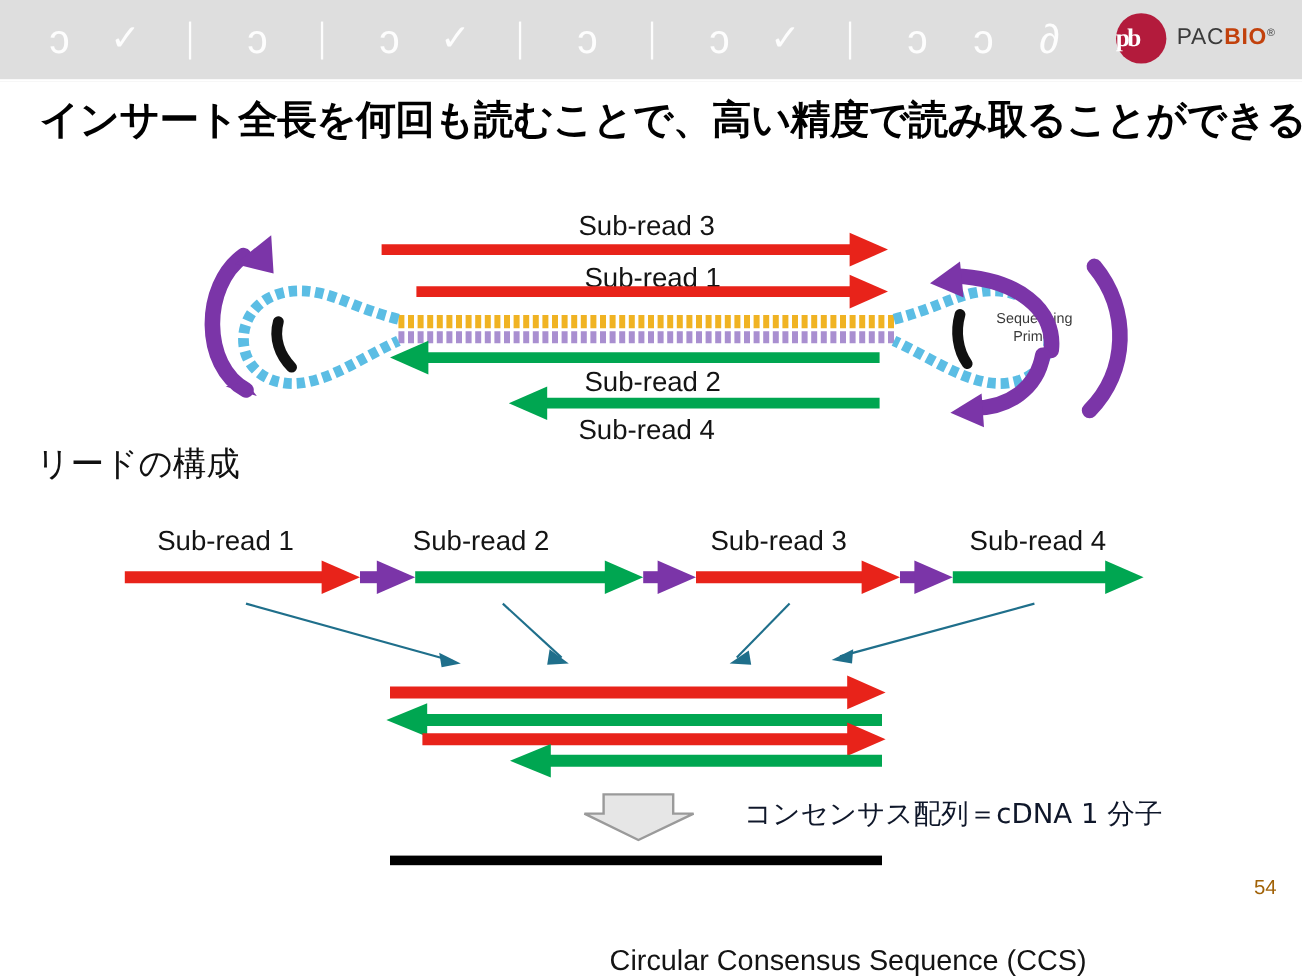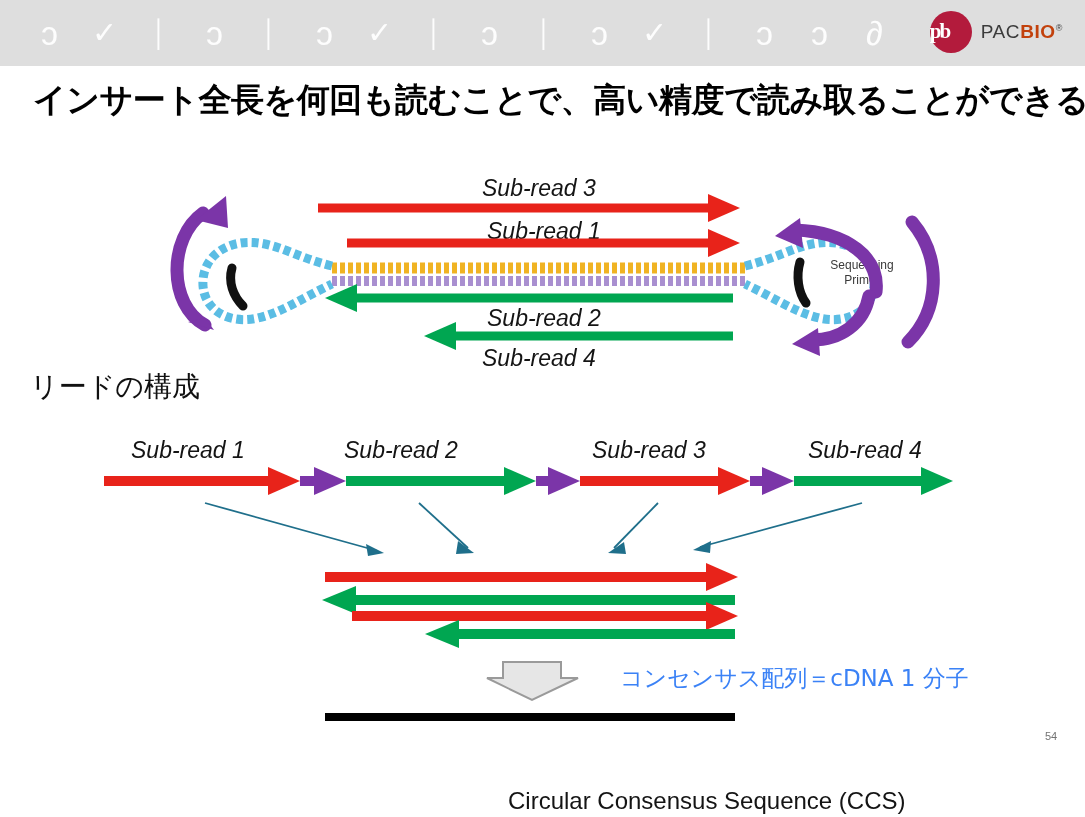--- a/index.html
+++ b/index.html
@@ -70,30 +70,30 @@
     left:45px;top:186px;font-size:17px;color:#333;
   }
   .jp-sub{
     left:30px;top:368px;font-size:28px;color:#111;
     font-family:"DejaVu Sans","Liberation Sans",sans-serif;
   }
   .seq-primer{
     left:822px;top:258px;font-size:12px;color:#3a3a3a;
     text-align:center;width:80px;line-height:1.25;white-space:normal;
   }
-  .sub-label{font-size:23px;color:#141414;font-style:italic;}
+  .sub-label{font-size:23px;color:#141414;}
   .bottom-jp{
-    left:620px;top:663px;font-size:23px;color:#3b82f6;
+    left:620px;top:663px;font-size:23px;color:#0f172a;
     font-family:"DejaVu Sans","Liberation Sans",sans-serif;
   }
   .ccs-label{
     left:508px;top:740px;font-size:24px;color:#141414;margin-top:47px;
   }
   .page-num{
-    left:1045px;top:730px;font-size:11px;color:#737373;
+    left:1045px;top:730px;font-size:17px;color:#a16207;
   }
 
   
   svg.layer{position:absolute;left:0;top:0;width:1085px;height:817px;pointer-events:none;}
 </style>
 </head>
 <body>
 
 <div class="slide">
 

